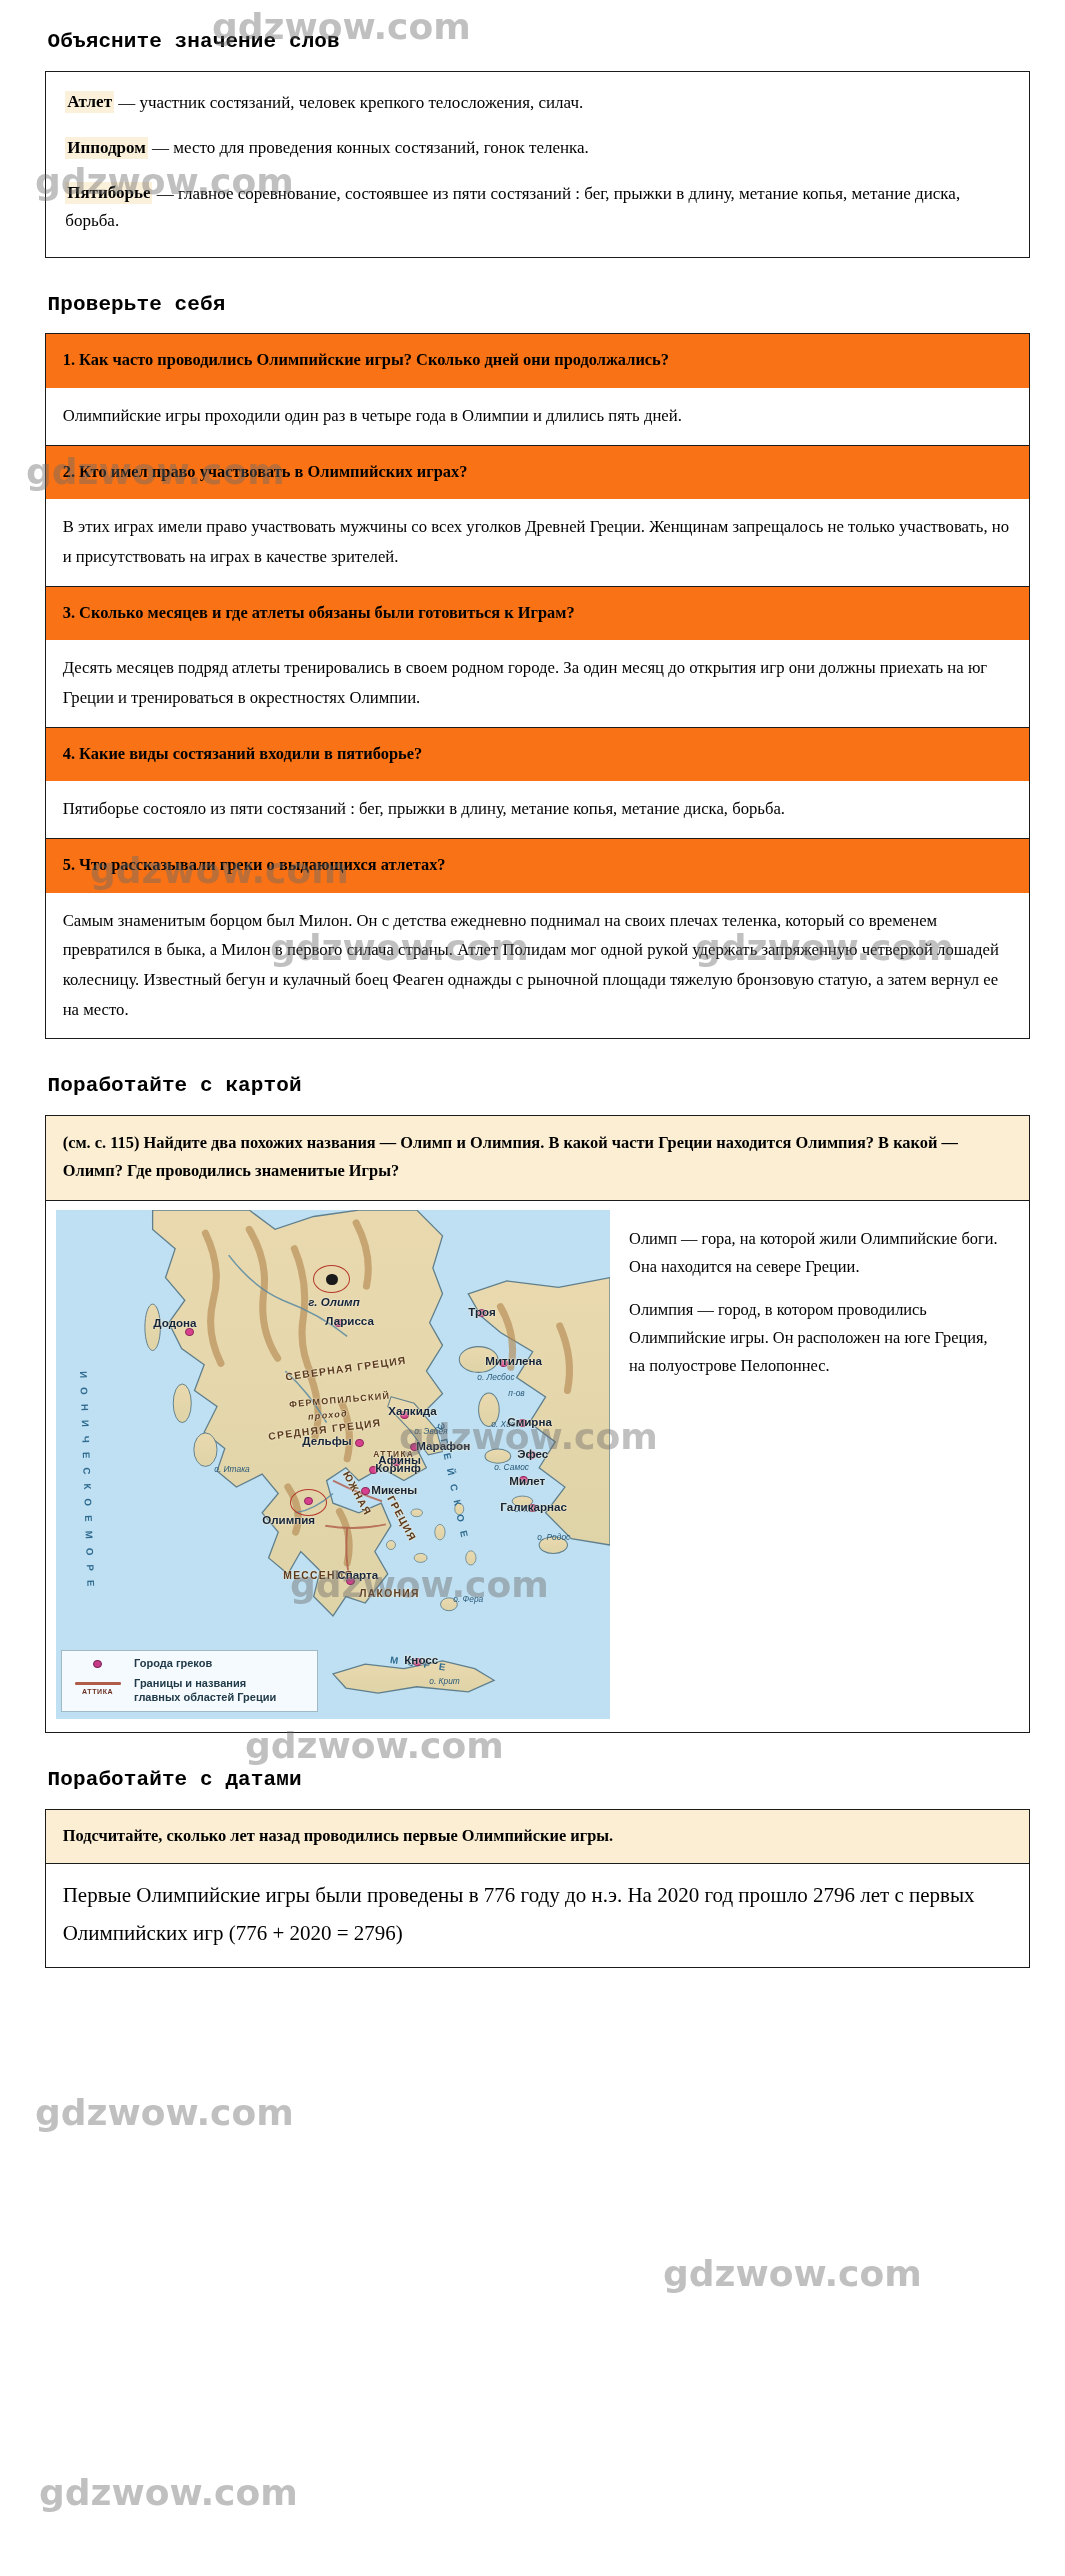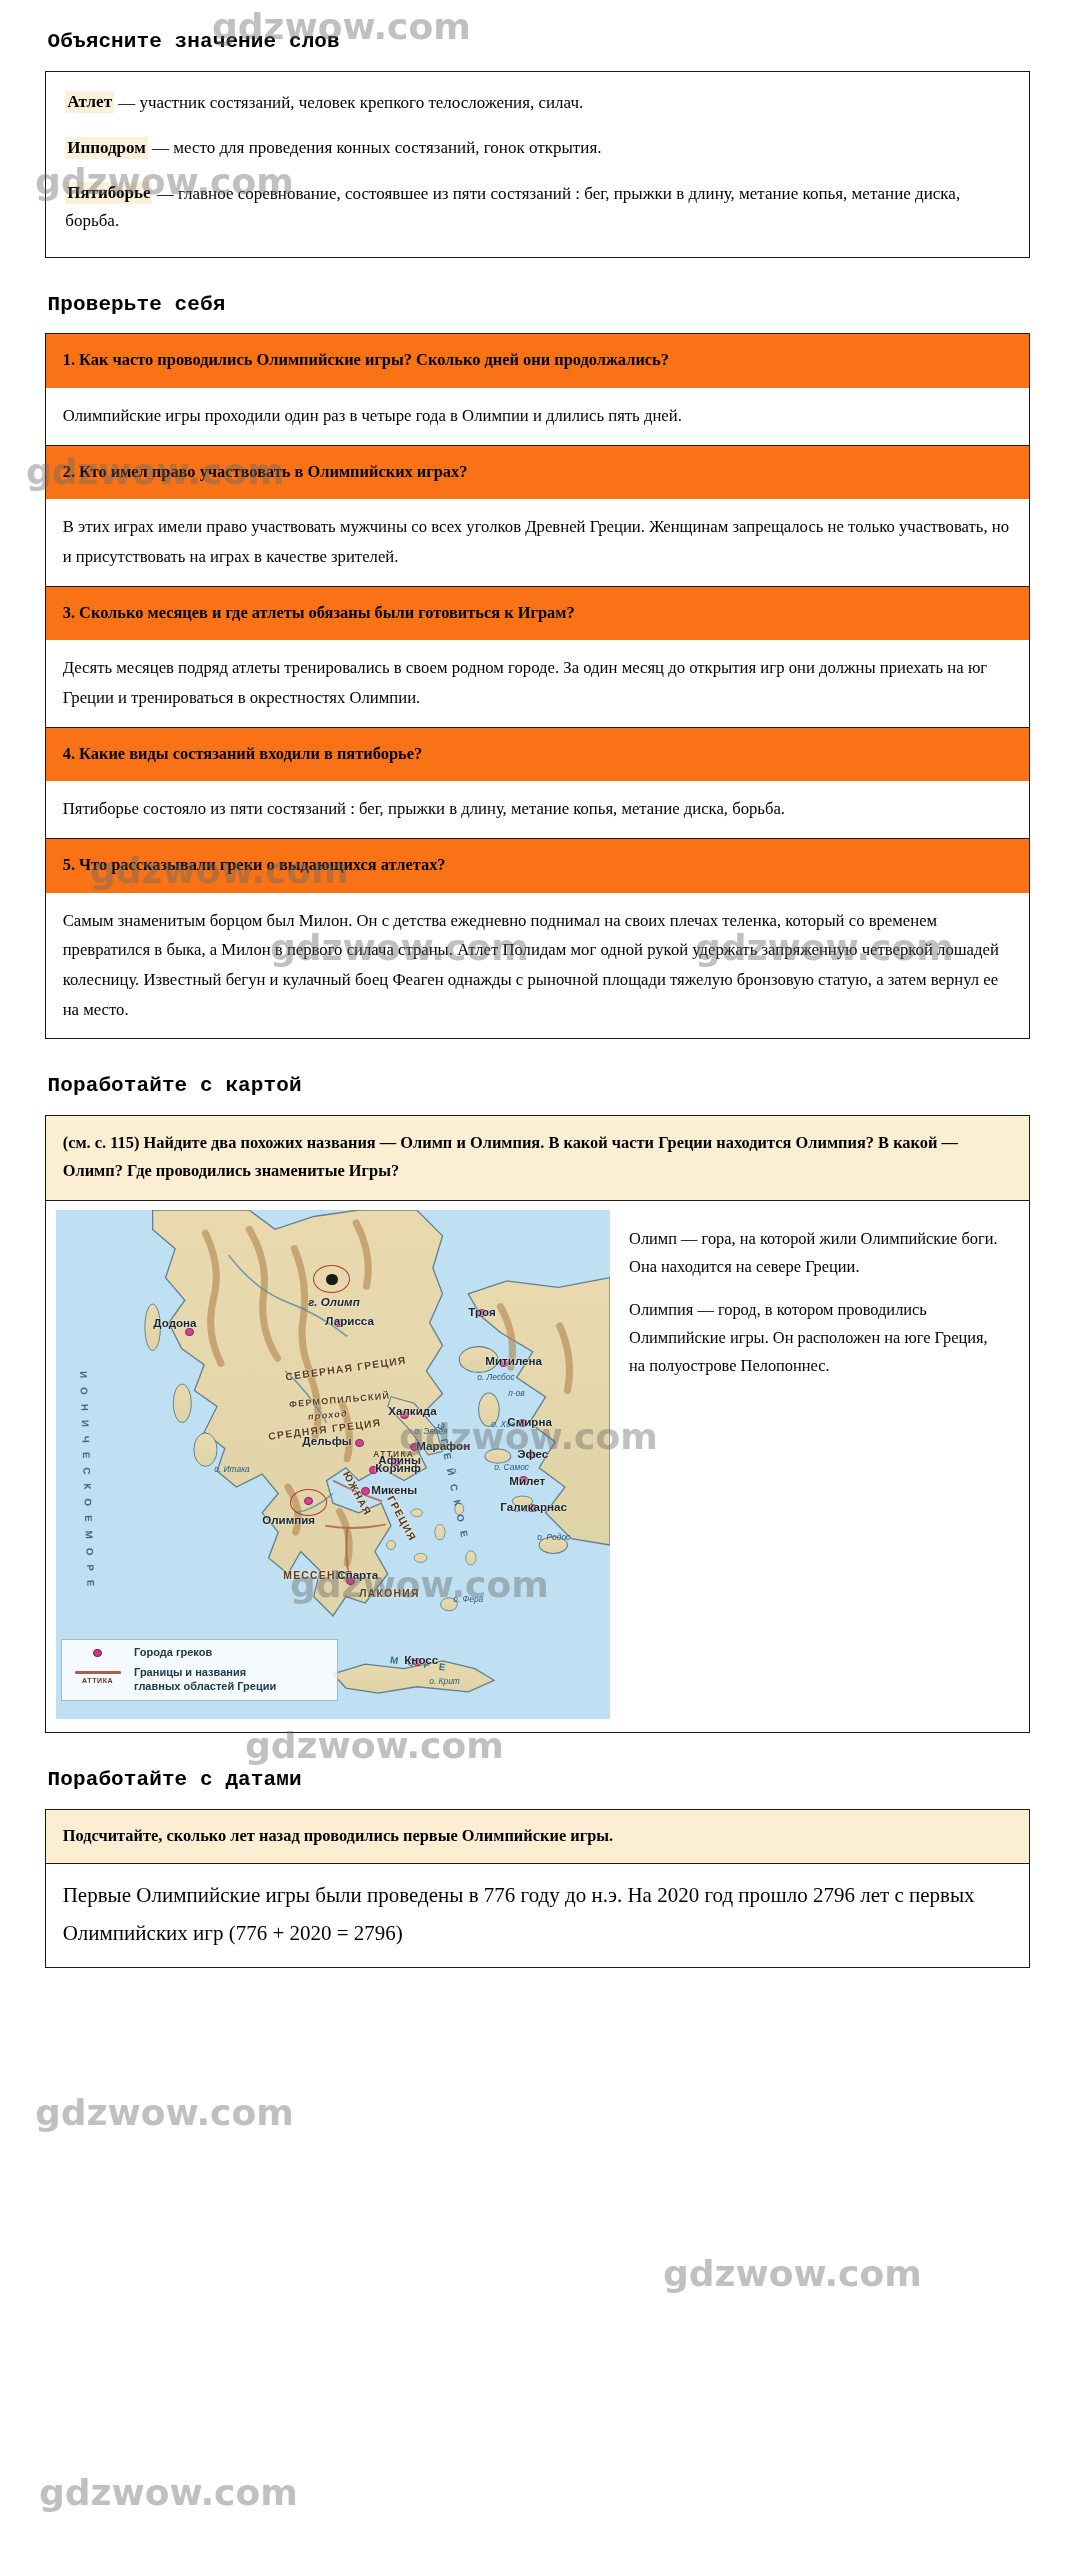--- a/index.html
+++ b/index.html
@@ -147,22 +147,22 @@
     white-space:nowrap;
   }
   .circle-mark {
     position:absolute;
     border:1.9px solid #b4392a;
     border-radius:50%;
     background:transparent;
   }
   .map-legend {
     position:absolute;
-    left:5.1px; bottom:18px;
-    width:277px;
+    left:5.1px; bottom:7px;
+    width:257px;
     background:rgba(255,255,255,.82);
     border:0.6px solid #9fb9c7;
     padding:6.4px 7.7px;
     font-family:"Liberation Sans","DejaVu Sans",sans-serif;
   }
   .legend-row { display:flex; align-items:flex-start; gap:9px; margin-bottom:6.4px; }
   .legend-row:last-child { margin-bottom:0; }
   .legend-key { flex:0 0 55px; text-align:center; padding-top:1.9px; }
   .legend-dot { display:inline-block; width:8.4px; height:8.4px; border-radius:50%; background:#c23b84; border:0.6px solid #7d2355; }
   .legend-line { display:block; width:46px; height:3.2px; background:#b05c4a; margin:2.6px auto 0.6px auto; border-radius:1.3px;}
@@ -201,21 +201,21 @@
 
 <div class="page">
 
   <h2 class="section-heading">Объясните значение слов</h2>
 
   <div class="framed vocab">
     <p>
       <span class="term">Атлет</span><span> — участник состязаний, человек крепкого телосложения, силач.</span>
     </p>
     <p>
-      <span class="term">Ипподром</span><span> — место для проведения конных состязаний, гонок открытия.</span>
+      <span class="term">Ипподром</span><span> — место для проведения конных состязаний, гонок теленка.</span>
     </p>
     <p>
       <span class="term">Пятиборье</span><span> — главное соревнование, состоявшее из пяти состязаний : бег, прыжки в длину, метание копья, метание диска, борьба.</span>
     </p>
   </div>
 
   <h2 class="section-heading heading-gap">Проверьте себя</h2>
 
   <div class="qa">
     <div class="qa-row">

